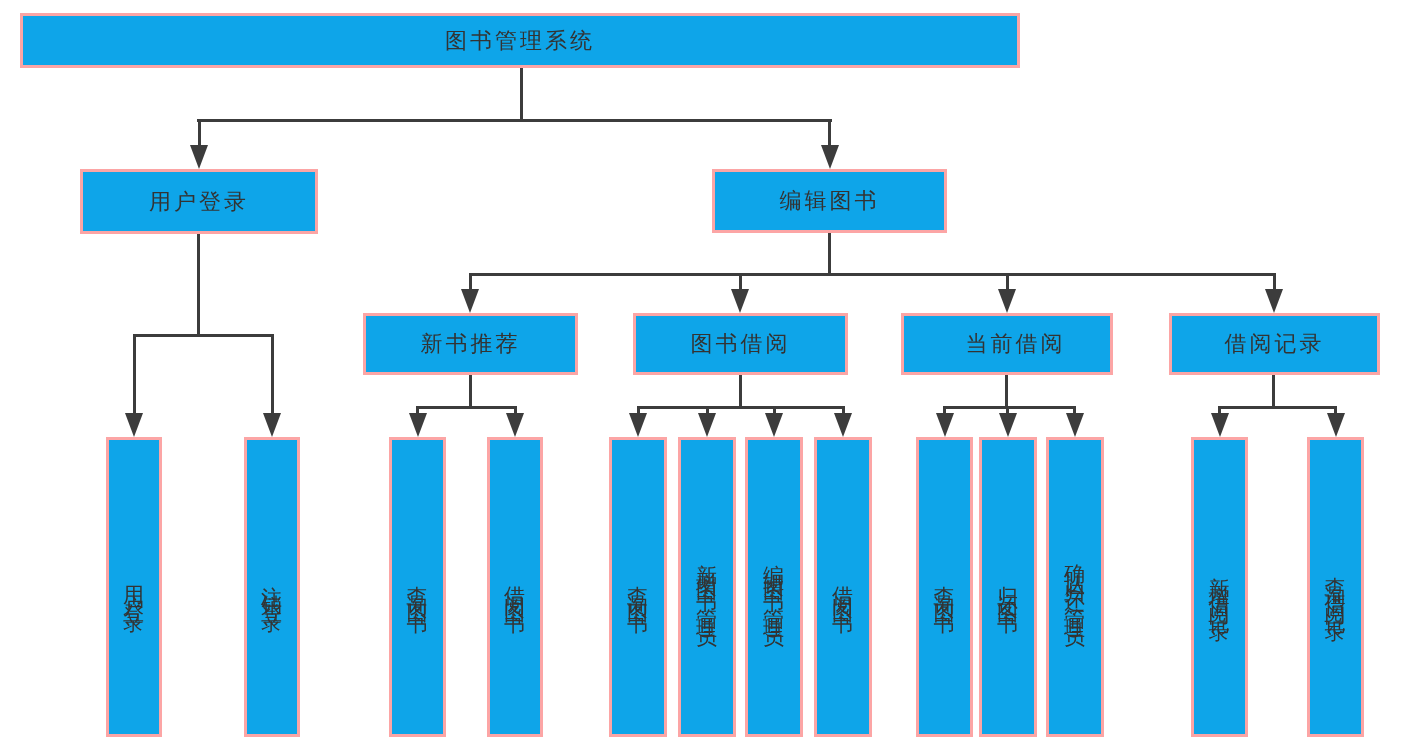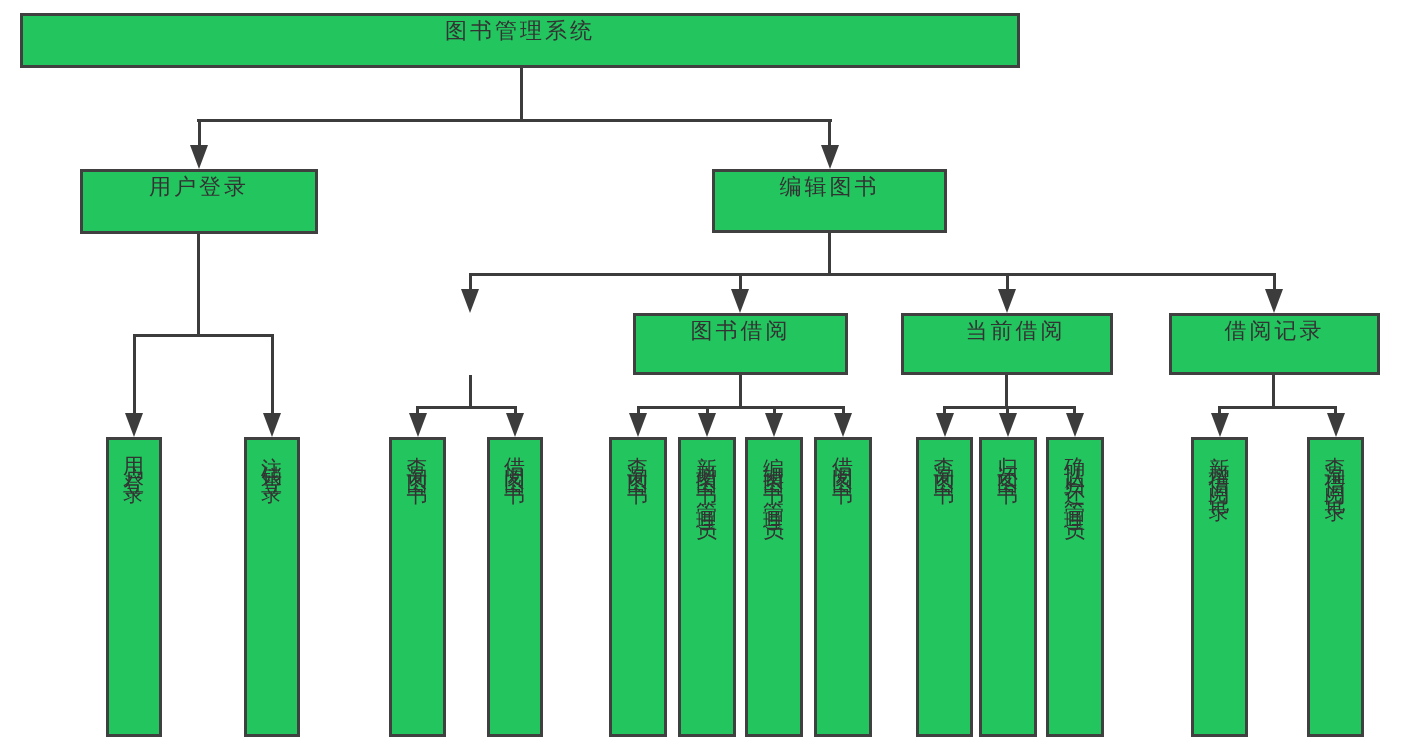--- a/index.html
+++ b/index.html
@@ -1,22 +1,22 @@
 <!DOCTYPE html>
 <html><head>
 <meta charset="utf-8">
 <style>
   html,body{margin:0;padding:0;background:#ffffff;}
   .canvas{
     position:relative;width:1405px;height:747px;background:#ffffff;overflow:hidden;
     font-family:"Liberation Sans","DejaVu Sans",sans-serif;
   }
   .node{
-    position:absolute;background:#22c55e;border:3px solid #404040;box-sizing:border-box;
-    display:flex;align-items:flex-start;justify-content:center;color:#333333;
+    position:absolute;background:#0ea5e9;border:3px solid #fca5a5;box-sizing:border-box;
+    display:flex;align-items:center;justify-content:center;color:#333333;
   }
   .hlabel{font-size:22px;letter-spacing:3px;white-space:nowrap;}
   .vtext{
     writing-mode:vertical-rl;text-orientation:mixed;
     font-size:21px;letter-spacing:9px;line-height:1;white-space:nowrap;
   }
   .vline{position:absolute;width:3px;background:#3c3c3c;}
   .hline{position:absolute;height:3px;background:#3c3c3c;}
   .arrow{
     position:absolute;width:0;height:0;
@@ -62,20 +62,23 @@
   <div class="hline" style="left:469px;top:273px;width:807px;"></div>
   <div class="vline" style="left:469px;top:273px;height:18px;"></div>
   <div class="arrow" style="left:461px;top:289px;"></div>
   <div class="vline" style="left:739px;top:273px;height:18px;"></div>
   <div class="arrow" style="left:731px;top:289px;"></div>
   <div class="vline" style="left:1006px;top:273px;height:18px;"></div>
   <div class="arrow" style="left:998px;top:289px;"></div>
   <div class="vline" style="left:1273px;top:273px;height:18px;"></div>
   <div class="arrow" style="left:1265px;top:289px;"></div>
 
+  <div class="node" style="left:363px;top:313px;width:215px;height:62px;">
+    <span class="hlabel">新书推荐</span>
+  </div>
   <div class="node" style="left:633px;top:313px;width:215px;height:62px;">
     <span class="hlabel">图书借阅</span>
   </div>
   <div class="node" style="left:901px;top:313px;width:212px;height:62px;padding-left:17px;">
     <span class="hlabel">当前借阅</span>
   </div>
   <div class="node" style="left:1169px;top:313px;width:211px;height:62px;">
     <span class="hlabel">借阅记录</span>
   </div>
 

